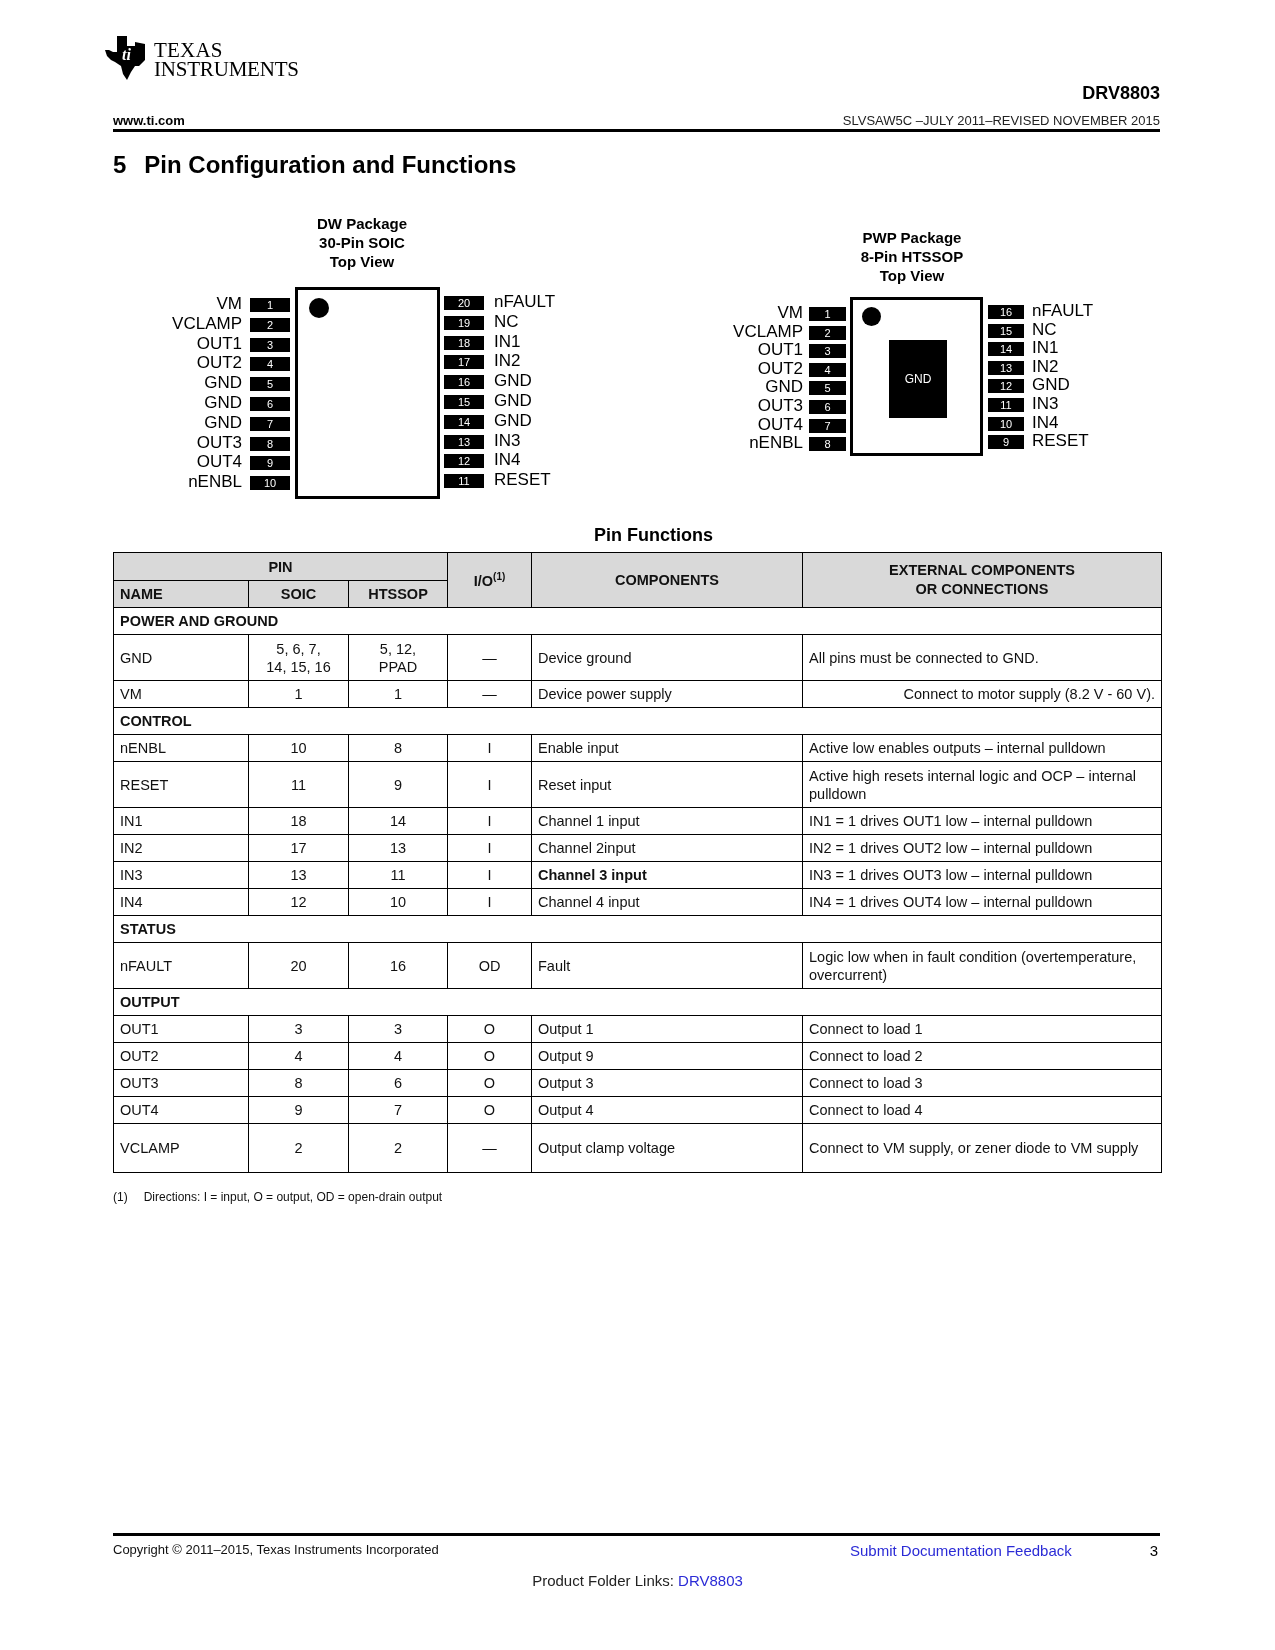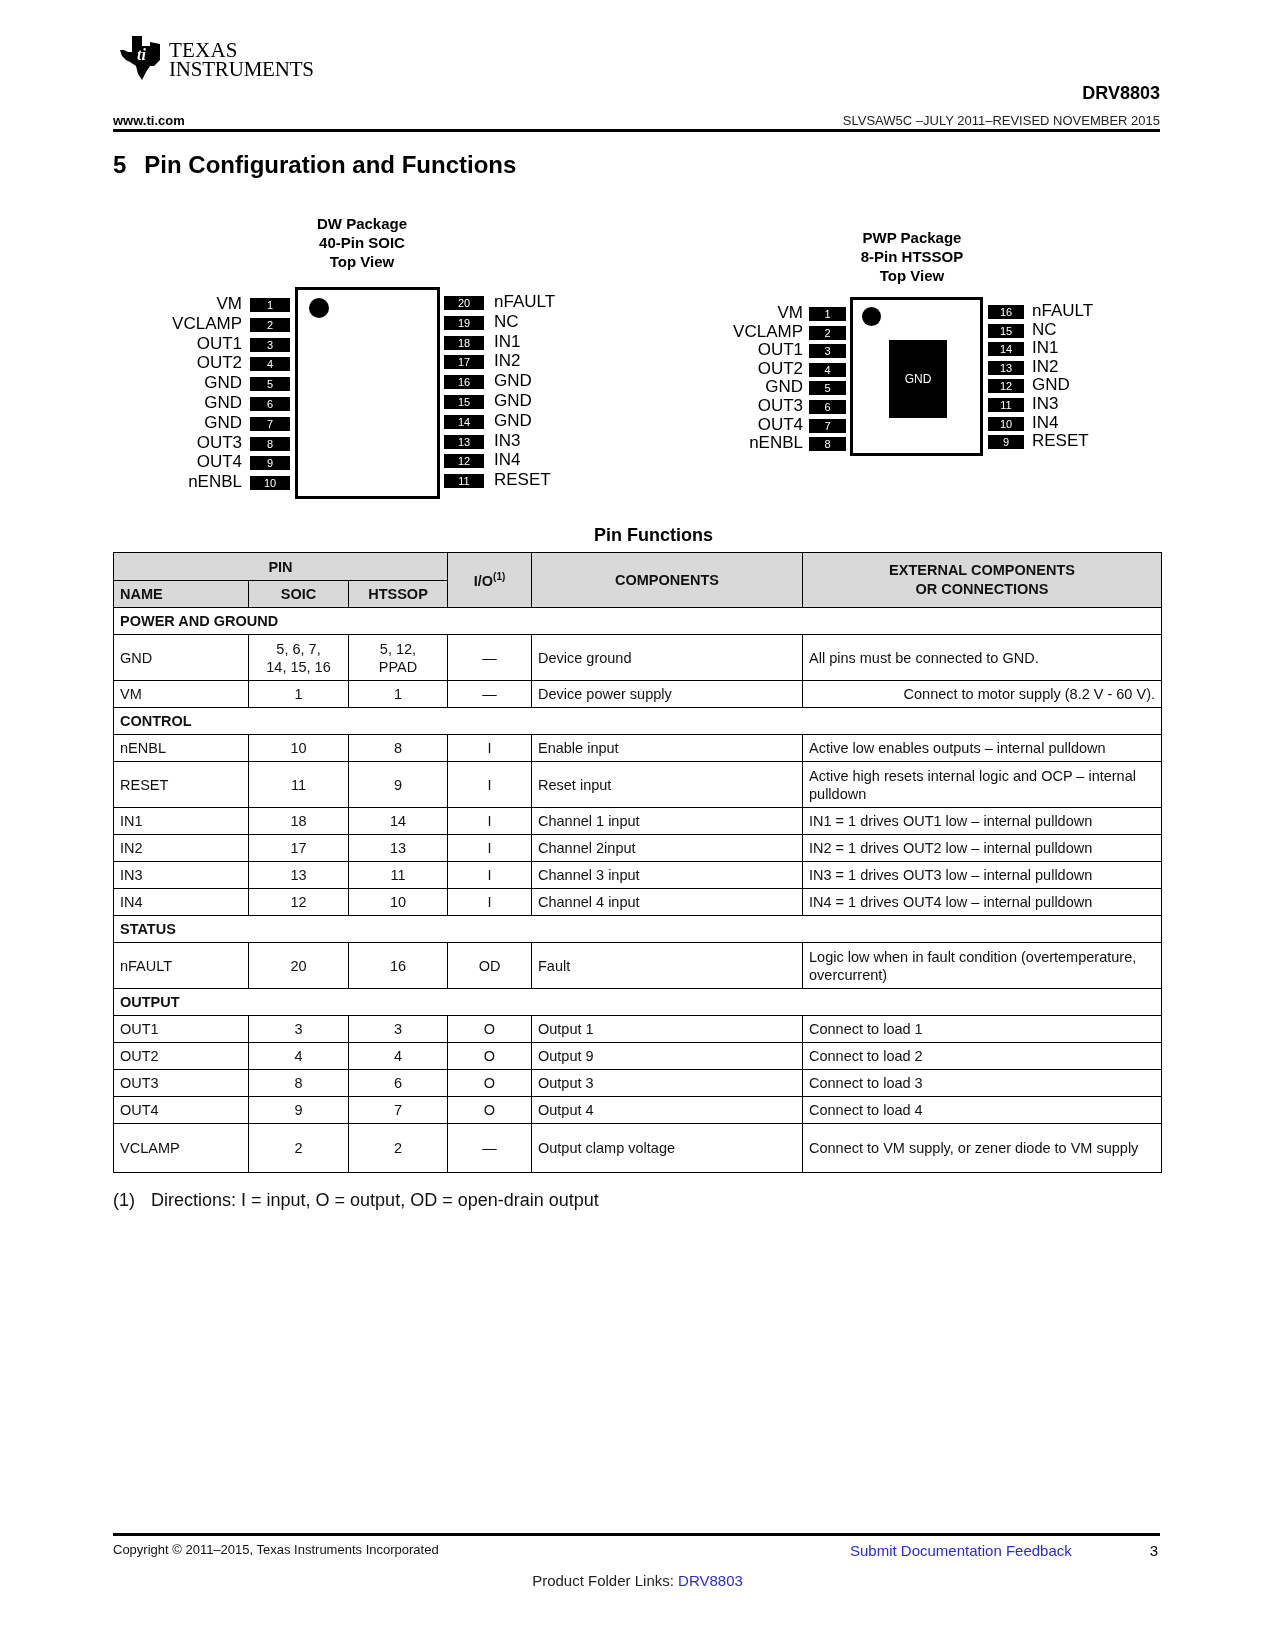--- a/index.html
+++ b/index.html
@@ -1,21 +1,21 @@
 <!DOCTYPE html>
 <html><head>
 <meta charset="utf-8">
 <style>
   html, body { margin: 0; padding: 0; background: #ffffff; }
   body { width: 1275px; height: 1650px; position: relative; overflow: hidden;
          font-family: "Liberation Sans", sans-serif; color: #000; }
   .abs { position: absolute; }
 
   
-  .logo { left: 120px; top: 36px; width: 200px; height: 48px; }
+  .logo { left: 105px; top: 36px; width: 200px; height: 48px; }
   .logo-text { position: absolute; left: 49px; top: 5px; font-family: "Liberation Serif", serif;
                line-height: 19px; color: #000; }
   .logo-text .l1 { font-size: 21px; letter-spacing: 0.2px; }
   .logo-text .l2 { font-size: 21px; letter-spacing: -0.2px; }
   .doc-id { right: 115px; top: 83px; font-size: 18px; font-weight: bold; }
   .site { left: 113px; top: 113px; font-size: 13px; font-weight: bold; }
   .rev { right: 115px; top: 113px; font-size: 13px; color: #222; }
   .rule-top { left: 113px; top: 129px; width: 1047px; height: 3px; background: #000; }
   .section-title { left: 113px; top: 151px; font-size: 24px; font-weight: bold; }
   .section-title .num { margin-right: 18px; }
@@ -32,21 +32,21 @@
   
   .table-title { left: 0; width: 1275px; top: 525px; text-align: center; font-size: 18px; font-weight: bold; padding-left: 16px; }
   table.pins { position: absolute; left: 113px; top: 552px; width: 1048px; border-collapse: collapse;
                table-layout: fixed; font-size: 14.5px; }
   table.pins td, table.pins th { border: 1px solid #000; padding: 0 6px; color: #111; }
   table.pins th { background: #d9d9d9; font-weight: bold; font-size: 14.5px; }
   table.pins .c { text-align: center; }
   table.pins .group td { font-weight: bold; }
   table.pins td { font-weight: normal; }
   sup { font-size: 10px; }
-  .footnote { left: 113px; top: 1190px; font-size: 18px; color: #111; }
+  .footnote { left: 113px; top: 1190px; font-size: 12px; color: #111; }
   .footnote .fn-mark { margin-right: 16px; }
 
   
   .rule-bot { left: 113px; top: 1533px; width: 1047px; height: 3px; background: #000; }
   .copyright { left: 113px; top: 1542px; font-size: 13px; color: #111; }
   .feedback { left: 850px; top: 1542px; font-size: 15px; color: #2b2bd6; }
   .page-num { right: 117px; top: 1542px; font-size: 15px; }
   .folder { left: 0; width: 1275px; top: 1572px; text-align: center; font-size: 15px; color: #222; }
   .folder .link { color: #2b2bd6; }
 </style>
@@ -68,21 +68,21 @@
 <div class="abs rev">SLVSAW5C –JULY 2011–REVISED NOVEMBER 2015</div>
 <div class="abs rule-top"></div>
 
 <div class="abs section-title">
   <span class="num">5</span><span>Pin Configuration and Functions</span>
 </div>
 
 <div class="abs" style="left:0;top:0;width:1275px;height:0;">
   <div class="abs pkg-title" style="left:292px;top:214px;width:140px;">
     <div>DW Package</div>
-    <div>40-Pin SOIC</div>
+    <div>30-Pin SOIC</div>
     <div>Top View</div>
   </div>
   <div class="abs chip" style="left:295px;top:287px;width:145px;height:212px;"></div>
   <div class="abs dot" style="left:309px;top:298px;"></div>
   <div id="dw-left">
       <div class="abs pin" style="left: 250px; top: 298px; width: 40px;">1</div>
       <div class="abs pin-label left" style="top: 295px; left: 122px; width: 120px;">VM</div>
       <div class="abs pin" style="left: 250px; top: 317.8px; width: 40px;">2</div>
       <div class="abs pin-label left" style="top: 314.8px; left: 122px; width: 120px;">VCLAMP</div>
       <div class="abs pin" style="left: 250px; top: 337.6px; width: 40px;">3</div>
@@ -254,21 +254,21 @@
         <td class="c" style="line-height: 18px; white-space: pre-line;">13</td>
         <td class="c" style="line-height: 18px;">I</td>
         <td style="line-height: 18px;">Channel 2input</td>
         <td style="line-height: 18px;">IN2 = 1 drives OUT2 low – internal pulldown</td>
       </tr>
       <tr style="height: 27px;">
         <td style="line-height: 18px;">IN3</td>
         <td class="c" style="line-height: 18px; white-space: pre-line;">13</td>
         <td class="c" style="line-height: 18px; white-space: pre-line;">11</td>
         <td class="c" style="line-height: 18px;">I</td>
-        <td style="line-height: 18px;">Channel 3 input</td>
+        <td style="line-height: 18px; font-weight: bold;">Channel 3 input</td>
         <td style="line-height: 18px;">IN3 = 1 drives OUT3 low – internal pulldown</td>
       </tr>
       <tr style="height: 27px;">
         <td style="line-height: 18px;">IN4</td>
         <td class="c" style="line-height: 18px; white-space: pre-line;">12</td>
         <td class="c" style="line-height: 18px; white-space: pre-line;">10</td>
         <td class="c" style="line-height: 18px;">I</td>
         <td style="line-height: 18px;">Channel 4 input</td>
         <td style="line-height: 18px;">IN4 = 1 drives OUT4 low – internal pulldown</td>
       </tr>

